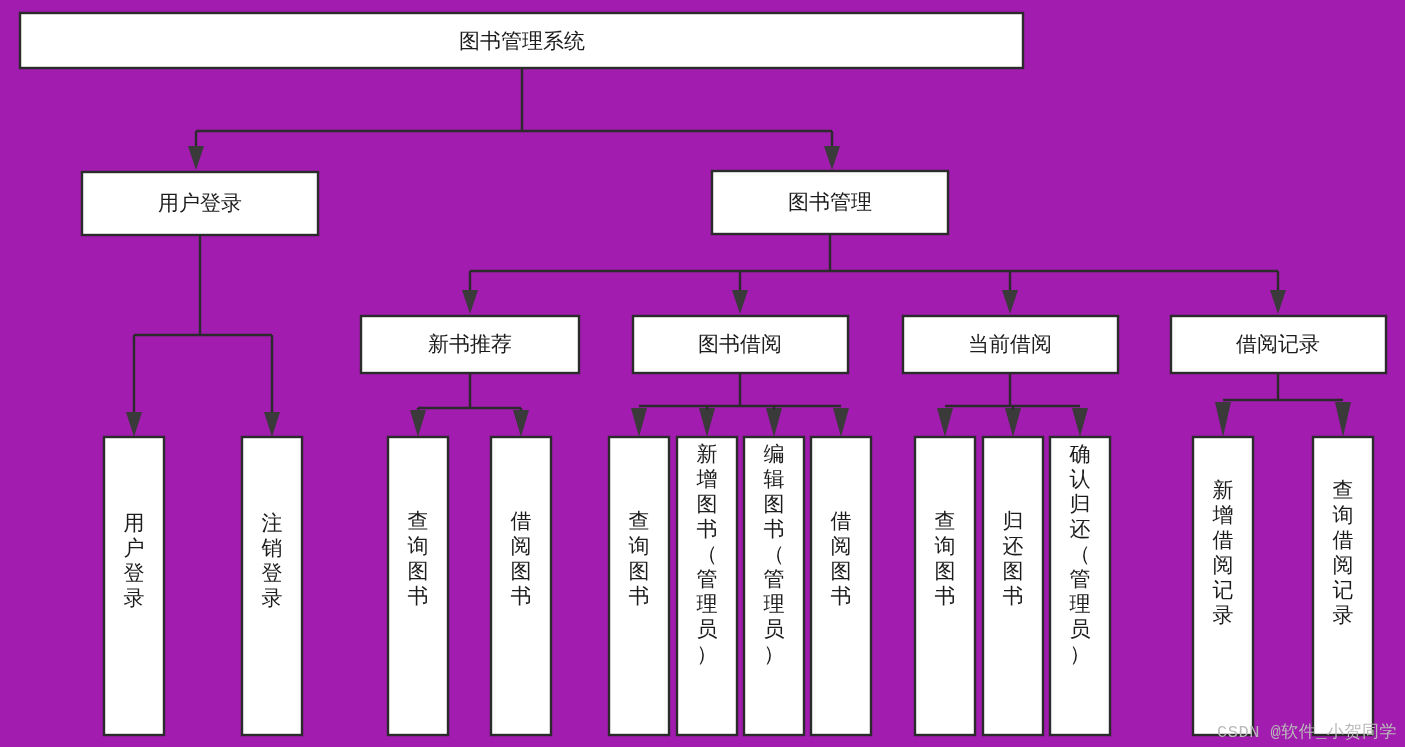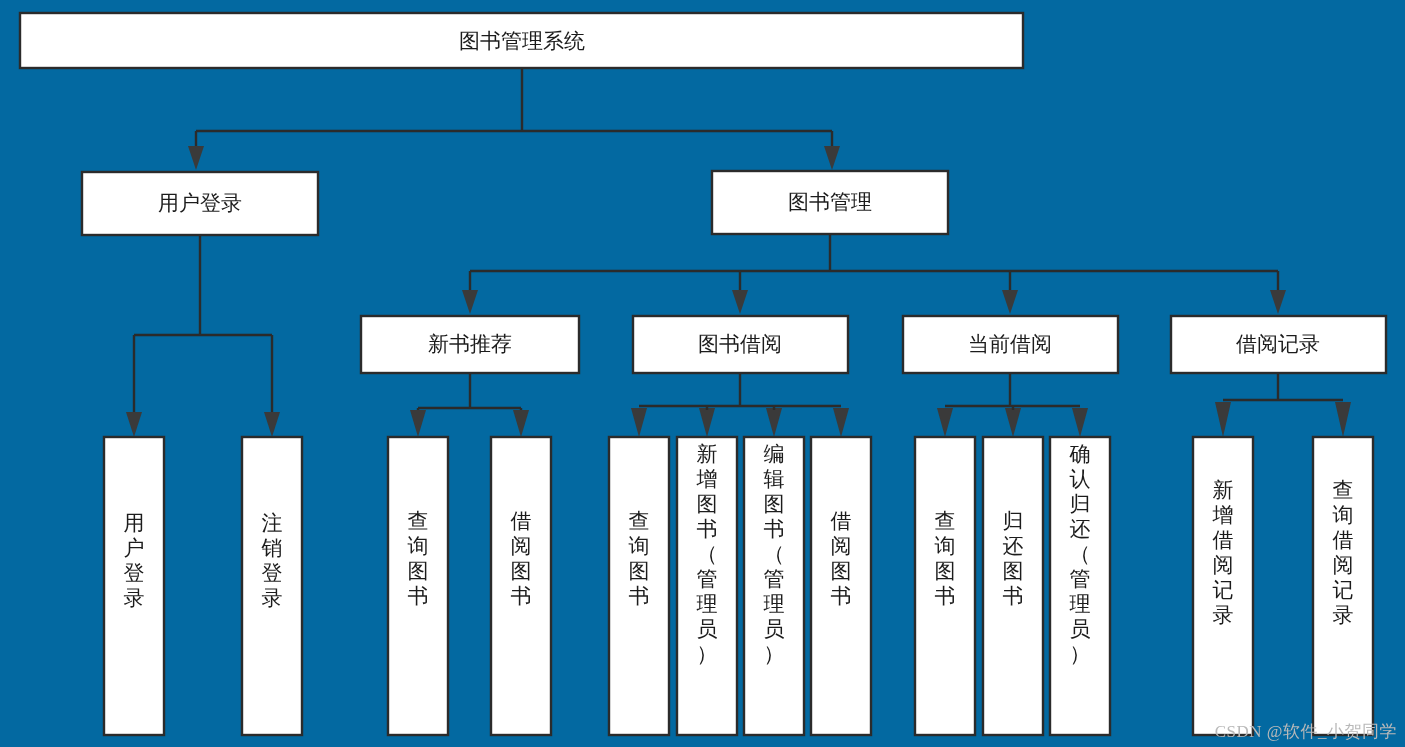--- a/index.html
+++ b/index.html
@@ -8,21 +8,21 @@
     padding: 0;
     background: #ffffff;
   }
   body {
     font-family: "Liberation Sans", "DejaVu Sans", sans-serif;
   }
   #diagram-canvas {
     position: relative;
     width: 1405px;
     height: 747px;
-    background: #0369a1;
+    background: #a21caf;
     overflow: hidden;
   }
   svg.flow {
     position: absolute;
     left: 0;
     top: 0;
     width: 1405px;
     height: 747px;
   }
   .node-box {
@@ -52,21 +52,21 @@
     font-family: "Liberation Sans", "DejaVu Sans", sans-serif;
     fill: #1c1c1c;
     font-size: 21px;
     text-anchor: middle;
     white-space: pre;
   }
   .watermark {
     position: absolute;
     right: 8px;
     bottom: 4px;
-    font-family: Liberation Serif, serif;
+    font-family: Liberation Mono, monospace;
     font-size: 17px;
     color: #b9b9b9;
     letter-spacing: 0.5px;
     user-select: none;
   }
 </style>
 </head>
 <body>
 
 <div id="diagram-canvas">

